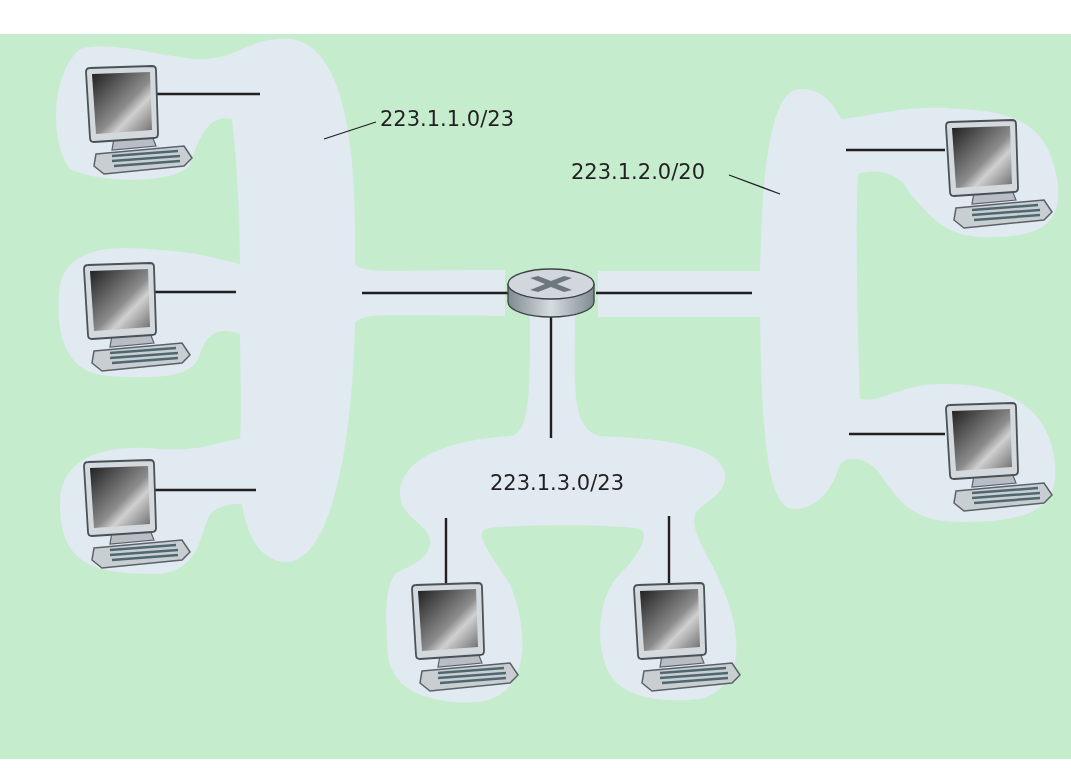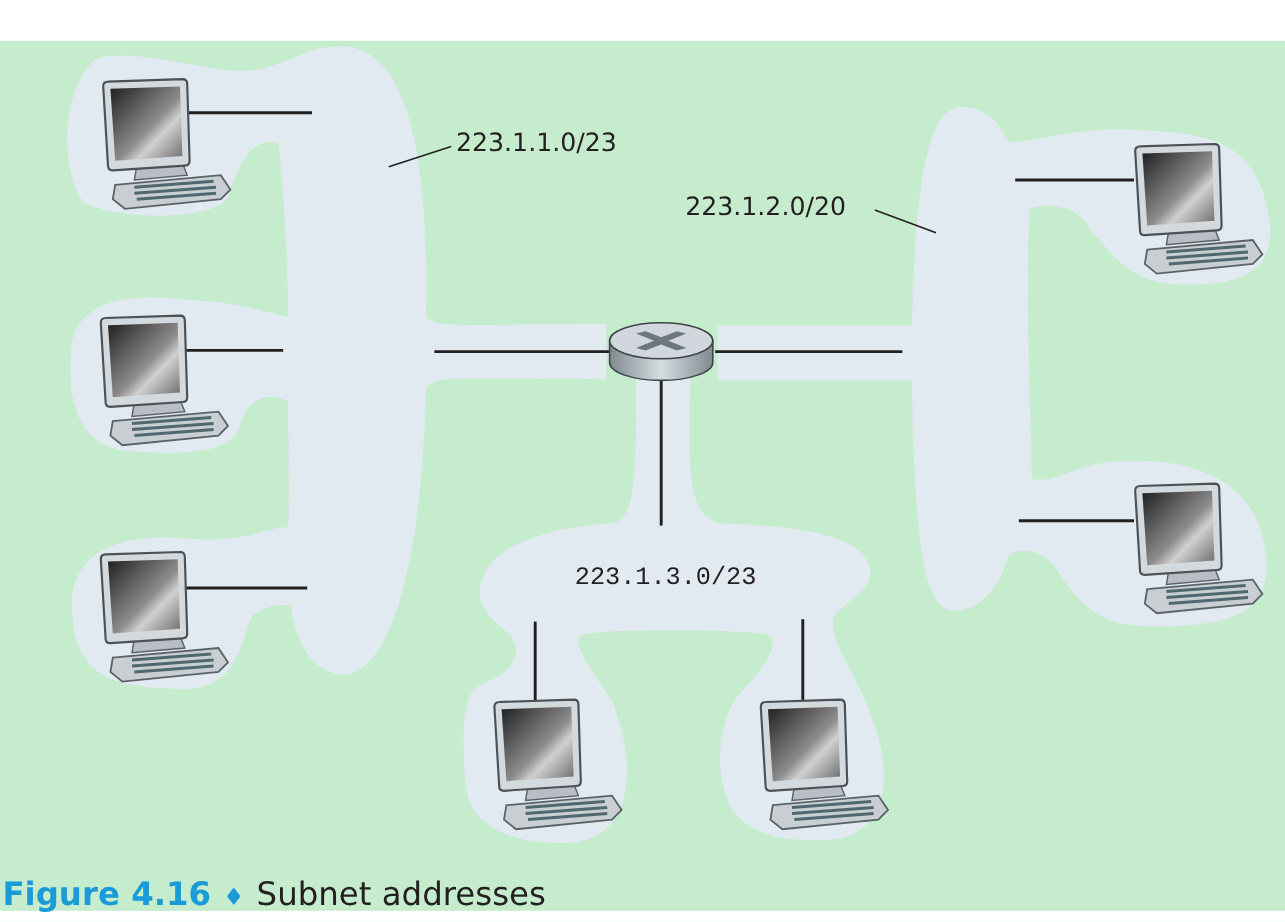--- a/index.html
+++ b/index.html
@@ -98,19 +98,16 @@
 
       <g>
         <path d="M508 250 L508 268 A43 15 0 0 0 594 268 L594 250 Z" fill="url(#rside)" stroke="#3d4448" stroke-width="1.3"></path>
         <ellipse cx="551" cy="250" rx="43" ry="15" fill="#d1d7dc" stroke="#3d4448" stroke-width="1.3"></ellipse>
         <path d="M530 244 L545 250 L530 256 L538 258 L551 253 L564 258 L572 256 L557 250 L572 244 L564 242 L551 247 L538 242 Z" fill="#6c787e"></path>
       </g>
     </svg>
 
     <div class="lbl" style="left:380px;top:73px;">223.1.1.0/23</div>
     <div class="lbl" style="left:571px;top:126px;">223.1.2.0/20</div>
-    <div class="lbl" style="left:479px;top:437px;font-family:Liberation Mono, monospace;">223.1.3.0/23</div>
+    <div class="lbl" style="left:490px;top:437px;">223.1.3.0/23</div>
   </div>
 
-  <div id="caption">
-    <span class="fig">Figure 4.16</span><span class="dia">♦</span><span class="ttl">Subnet addresses</span>
-  </div>
 </div>
 
 </body></html>

